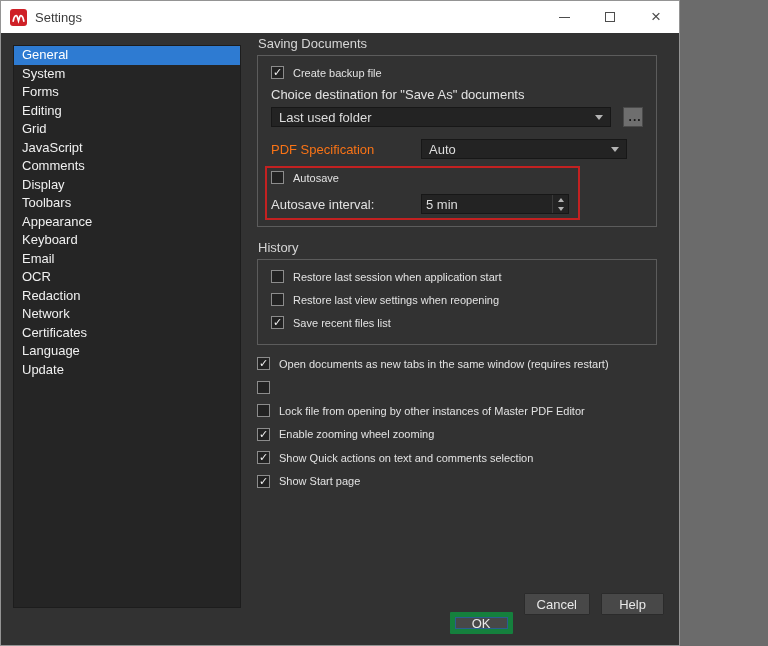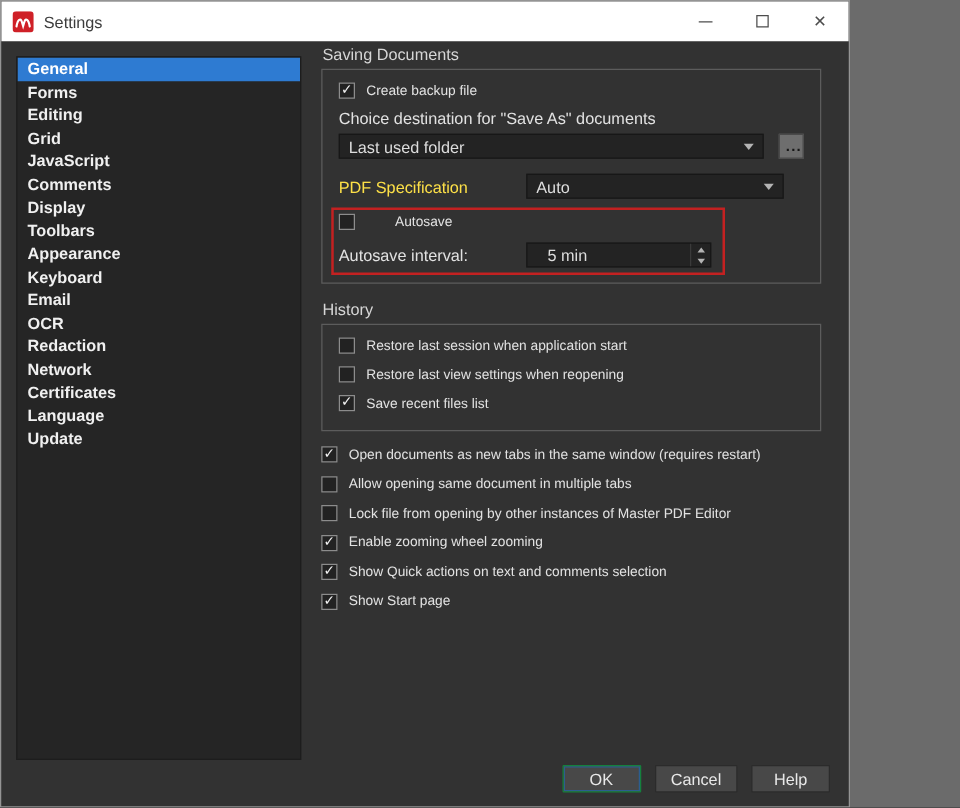--- a/index.html
+++ b/index.html
@@ -22,21 +22,21 @@
   .win-btn { width: 46px; height: 100%; display: flex; align-items: center; justify-content: center; cursor: pointer; }
   .glyph-min { width: 11px; height: 1px; background: #4d4d4d; }
   .glyph-max { width: 10px; height: 10px; border: 1px solid #4d4d4d; }
   .glyph-close { font-size: 17px; color: #4d4d4d; line-height: 10px; }
 
   
   .main { position: absolute; top: 32px; left: 0; right: 0; bottom: 0; }
 
   .sidebar {
     position: absolute; left: 12px; top: 12px; width: 228px; bottom: 37px;
-    background: #252525; border: 1px solid #1d1d1d; overflow: hidden; font-weight: bold;
+    background: #252525; border: 1px solid #1d1d1d; overflow: hidden;
   }
   .sb-item {
     height: 18.5px; line-height: 18.5px; padding-left: 8px;
     font-size: 13px; color: #f0f0f0; cursor: pointer; white-space: nowrap;
   }
   .sb-item.selected { background: var(--accent-blue, #2e7bd2); color: #ffffff; }
 
   .content { position: absolute; left: 256px; top: 3px; right: 22px; }
 
   .group-title { font-size: 13px; color: #d6d6d6; margin: 0 0 4px 1px; }
@@ -73,34 +73,34 @@
   .combo-main { width: 426px; }
   .browse-btn {
     width: 24px; height: 20px; margin-left: 12px;
     background: #6e6e6e; border: 1px solid #4a4a4a;
     color: #161616; font-size: 12px; font-weight: bold;
     display: flex; align-items: center; justify-content: flex-start;
     padding-left: 5px; letter-spacing: 1px; cursor: pointer;
   }
 
   .pdf-row { display: flex; align-items: center; margin-top: 12px; padding-right: 16px; }
-  .pdf-label { flex: 0 0 150px; font-size: 13px; color: #fde047; }
+  .pdf-label { flex: 0 0 150px; font-size: 13px; color: #f97316; }
   .pdf-combo { flex: 1; }
 
   
   .autosave-zone { position: relative; margin-top: 12px; }
   .red-rect {
     position: absolute; left: -6px; top: -5px; width: 315px; height: calc(100% + 11px);
     border: 2px solid var(--annotation-red, #c32121); pointer-events: none;
   }
   .interval-row { display: flex; align-items: center; margin-top: 10px; }
   .interval-label { flex: 0 0 150px; font-size: 13px; color: #e2e2e2; }
   .spin {
     width: 148px; height: 20px; background: #232323; border: 1px solid #171717;
-    display: flex; align-items: center; padding-left: 16px; padding-right: 18px;
+    display: flex; align-items: center; padding-left: 4px; padding-right: 18px;
     color: #dddddd; font-size: 13px; position: relative;
   }
   .spin-btns {
     position: absolute; right: 0; top: 0; bottom: 0; width: 16px;
     border-left: 1px solid #3a3a3a; display: flex; flex-direction: column;
   }
   .spin-up, .spin-dn { flex: 1; display: flex; align-items: center; justify-content: center; cursor: pointer; }
   .tri-up { width: 0; height: 0; border-left: 3px solid transparent; border-right: 3px solid transparent; border-bottom: 4px solid #b4b4b4; }
   .tri-dn { width: 0; height: 0; border-left: 3px solid transparent; border-right: 3px solid transparent; border-top: 4px solid #b4b4b4; }
 
@@ -112,21 +112,21 @@
   .options-list > .check-row:first-child { margin-top: 12px; }
 
   
   .footer { position: absolute; right: 15px; bottom: 11px; display: flex; gap: 11px; }
   .btn {
     min-width: 63px; height: 22px; padding: 0 12px;
     background: #484848; border: 1px solid #2b2b2b; border-radius: 1px;
     color: #e8e8e8; font-size: 13px; font-family: "Liberation Sans", sans-serif;
     display: flex; align-items: center; justify-content: center; cursor: pointer;
   }
-  .btn.default { border: 1px solid #15803d; box-shadow: 0 0 0 1px #2c5d8f inset; }
+  .btn.default { border: 5px solid #15803d; box-shadow: 0 0 0 1px #2c5d8f inset; margin-top: 19px; }
 </style>
 </head>
 <body>
 
 <div class="window">
 
   <div class="titlebar">
     <span class="app-icon">
       <svg width="17" height="17" viewBox="0 0 17 17">
         <rect x="0" y="0" width="17" height="17" rx="3" fill="#cf2027"></rect>
@@ -144,20 +144,21 @@
       <div class="win-btn">
         <span class="glyph-close">×</span>
       </div>
     </div>
   </div>
 
   <div class="main">
 
     <div class="sidebar">
         <div class="sb-item selected">General</div>
+        <div class="sb-item">System</div>
         <div class="sb-item">Forms</div>
         <div class="sb-item">Editing</div>
         <div class="sb-item">Grid</div>
         <div class="sb-item">JavaScript</div>
         <div class="sb-item">Comments</div>
         <div class="sb-item">Display</div>
         <div class="sb-item">Toolbars</div>
         <div class="sb-item">Appearance</div>
         <div class="sb-item">Keyboard</div>
         <div class="sb-item">Email</div>
@@ -194,21 +195,21 @@
             <span class="pdf-label">PDF Specification</span>
             <div class="combo pdf-combo">
               <span class="combo-value">Auto</span>
               <span class="arrow-down"></span>
             </div>
           </div>
 
           <div class="autosave-zone">
             <div class="red-rect"></div>
 
-            <div class="check-row" style="margin-top:0;gap:23px;">
+            <div class="check-row" style="margin-top:0;">
                 <span class="cb"></span>
                 <span class="cb-label">Autosave</span>
               </div>
 
             <div class="interval-row">
               <span class="interval-label">Autosave interval:</span>
               <div class="spin">
                 <span>5 min</span>
                 <div class="spin-btns">
                   <div class="spin-up">
@@ -243,21 +244,20 @@
           </div>
       </div>
 
       <div class="options-list" data-list="general_options">
           <div class="check-row">
             <span class="cb">✓</span>
             <span class="cb-label">Open documents as new tabs in the same window (requires restart)</span>
           </div>
           <div class="check-row">
             <span class="cb"></span>
-            <span class="cb-label">Allow opening same document in multiple tabs</span>
           </div>
           <div class="check-row">
             <span class="cb"></span>
             <span class="cb-label">Lock file from opening by other instances of Master PDF Editor</span>
           </div>
           <div class="check-row">
             <span class="cb">✓</span>
             <span class="cb-label">Enable zooming wheel zooming</span>
           </div>
           <div class="check-row">

